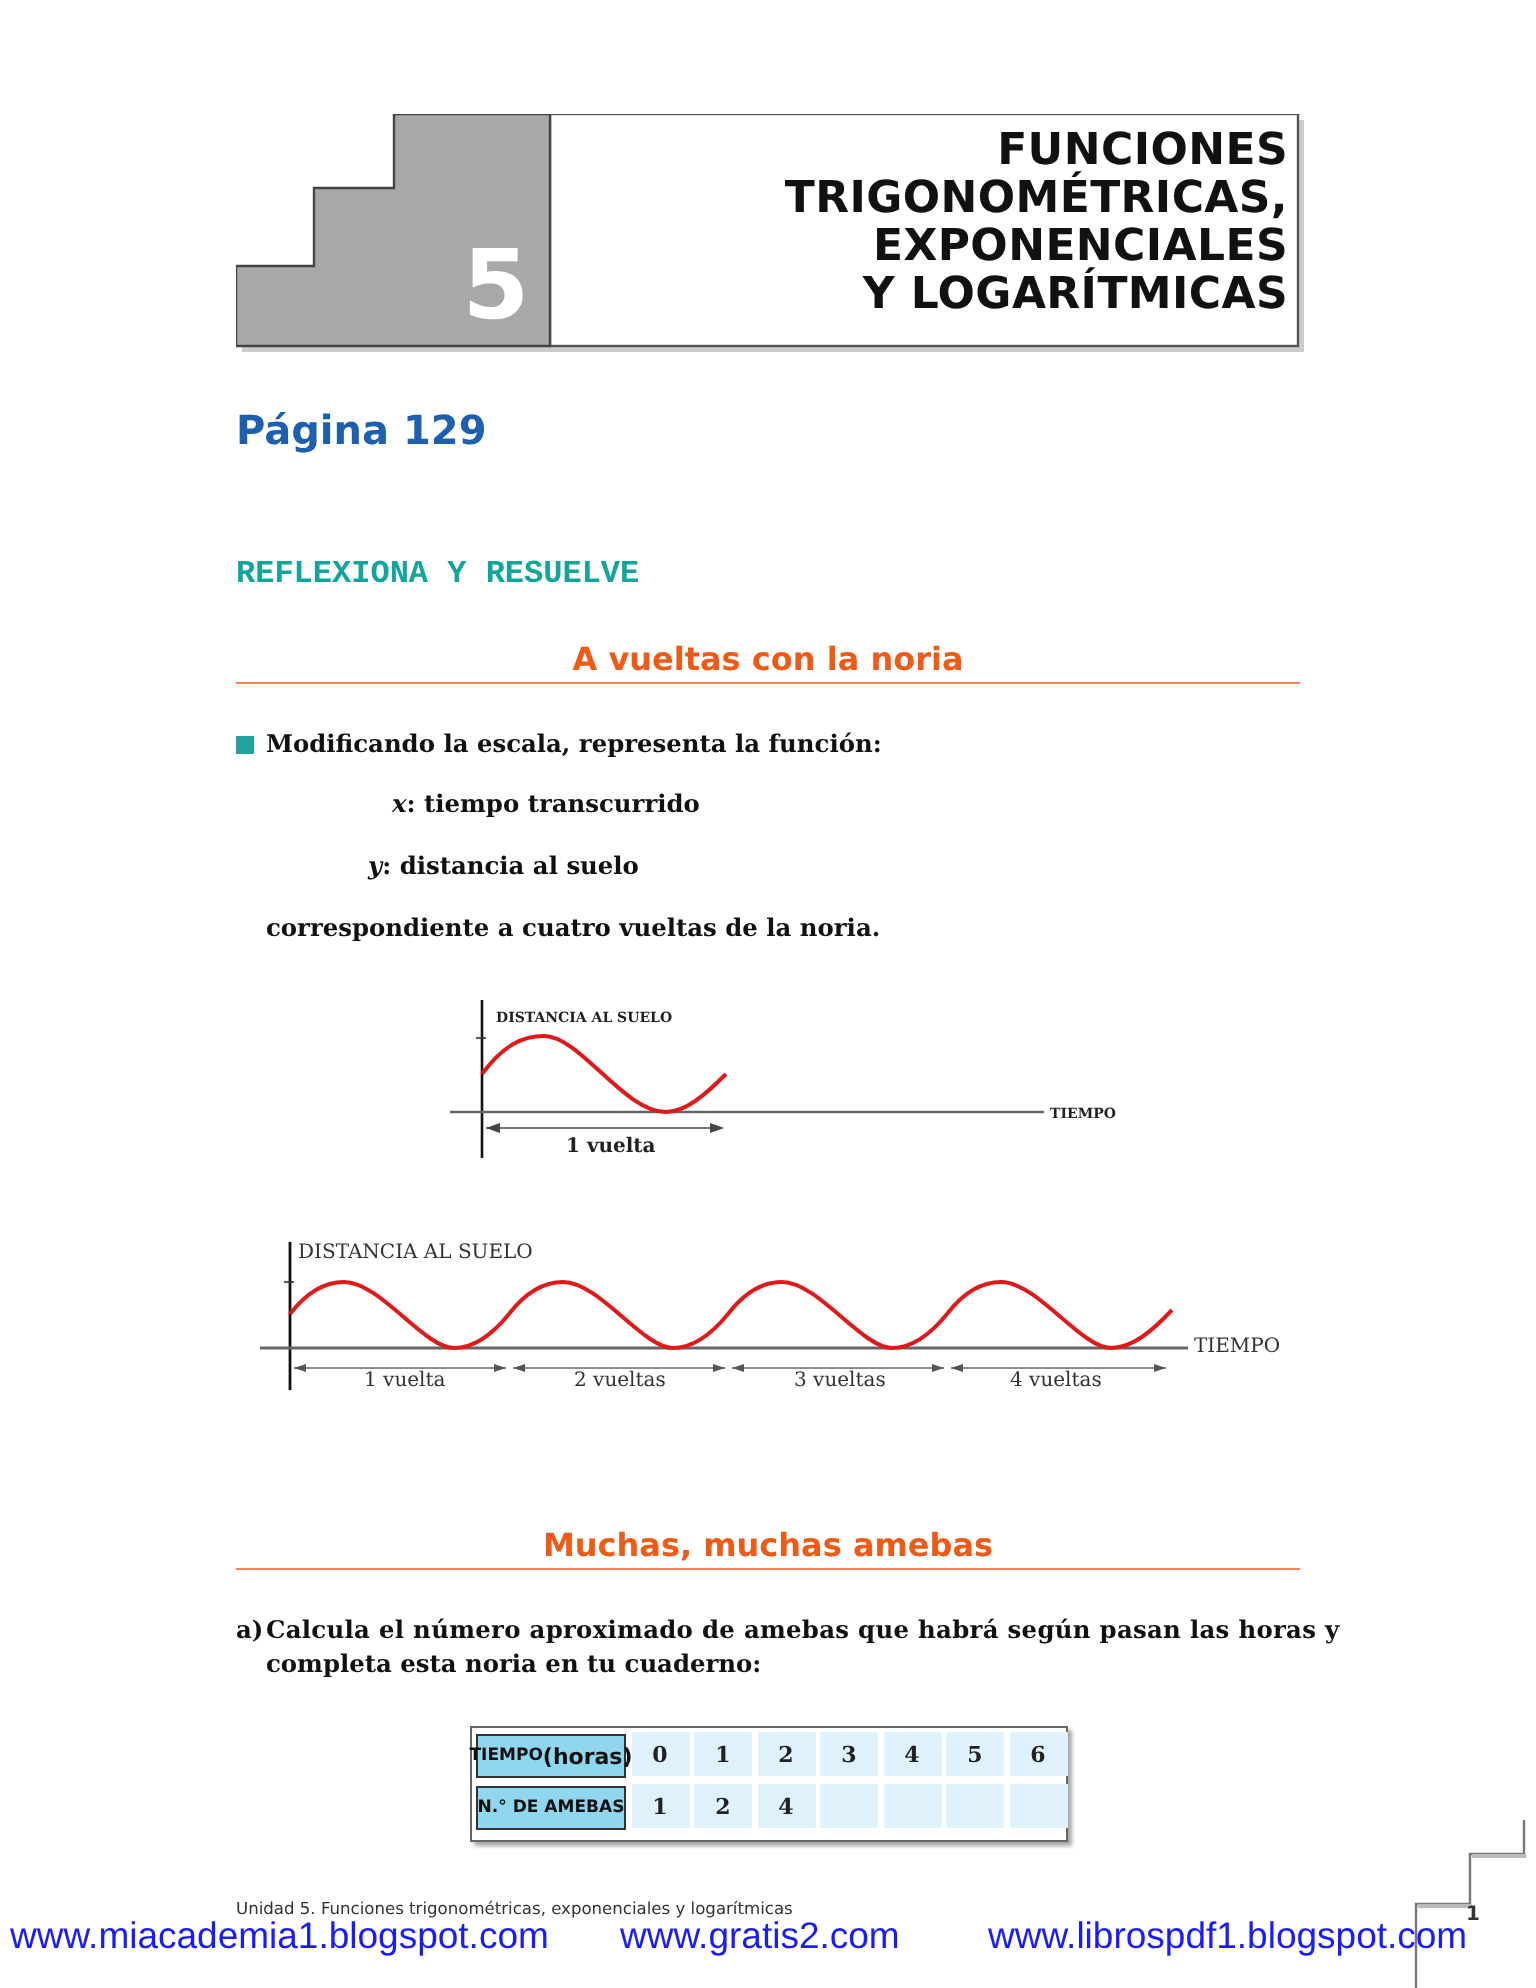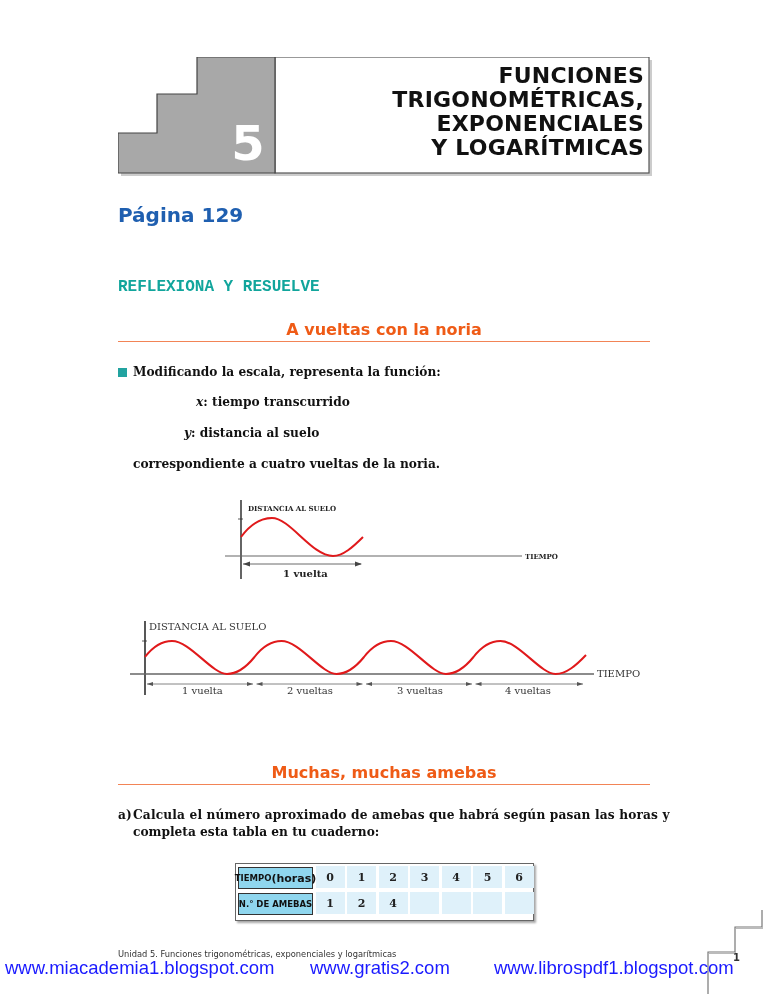--- a/index.html
+++ b/index.html
@@ -181,21 +181,21 @@
   <div class="chart-label-large" style="left:182px; top:685px;">1 vuelta</div>
   <div class="chart-label-large" style="left:287px; top:685px;">2 vueltas</div>
   <div class="chart-label-large" style="left:397px; top:685px;">3 vueltas</div>
   <div class="chart-label-large" style="left:505px; top:685px;">4 vueltas</div>
 </div>
 
 <div class="orange-heading h-amebas">Muchas, muchas amebas</div>
 
 <div class="abs bold-text" style="left:118px; top:808px;">a)</div>
 <div class="abs bold-text" style="left:133px; top:808px; width:517px; text-align:justify; letter-spacing:0.15px;">Calcula el número aproximado de amebas que habrá según pasan las horas y</div>
-<div class="abs bold-text" style="left:133px; top:825px;">completa esta tabla en tu cuaderno:</div>
+<div class="abs bold-text" style="left:133px; top:825px;">completa esta noria en tu cuaderno:</div>
 
 <div class="table-frame">
   <div class="tbl-row" style="top:2px;">
     <div class="tbl-head">
       <span>TIEMPO </span>
         <span class="big">(horas)</span>
     </div>
     <div class="tbl-cell">0</div>
     <div class="tbl-cell">1</div>
     <div class="tbl-cell">2</div>

